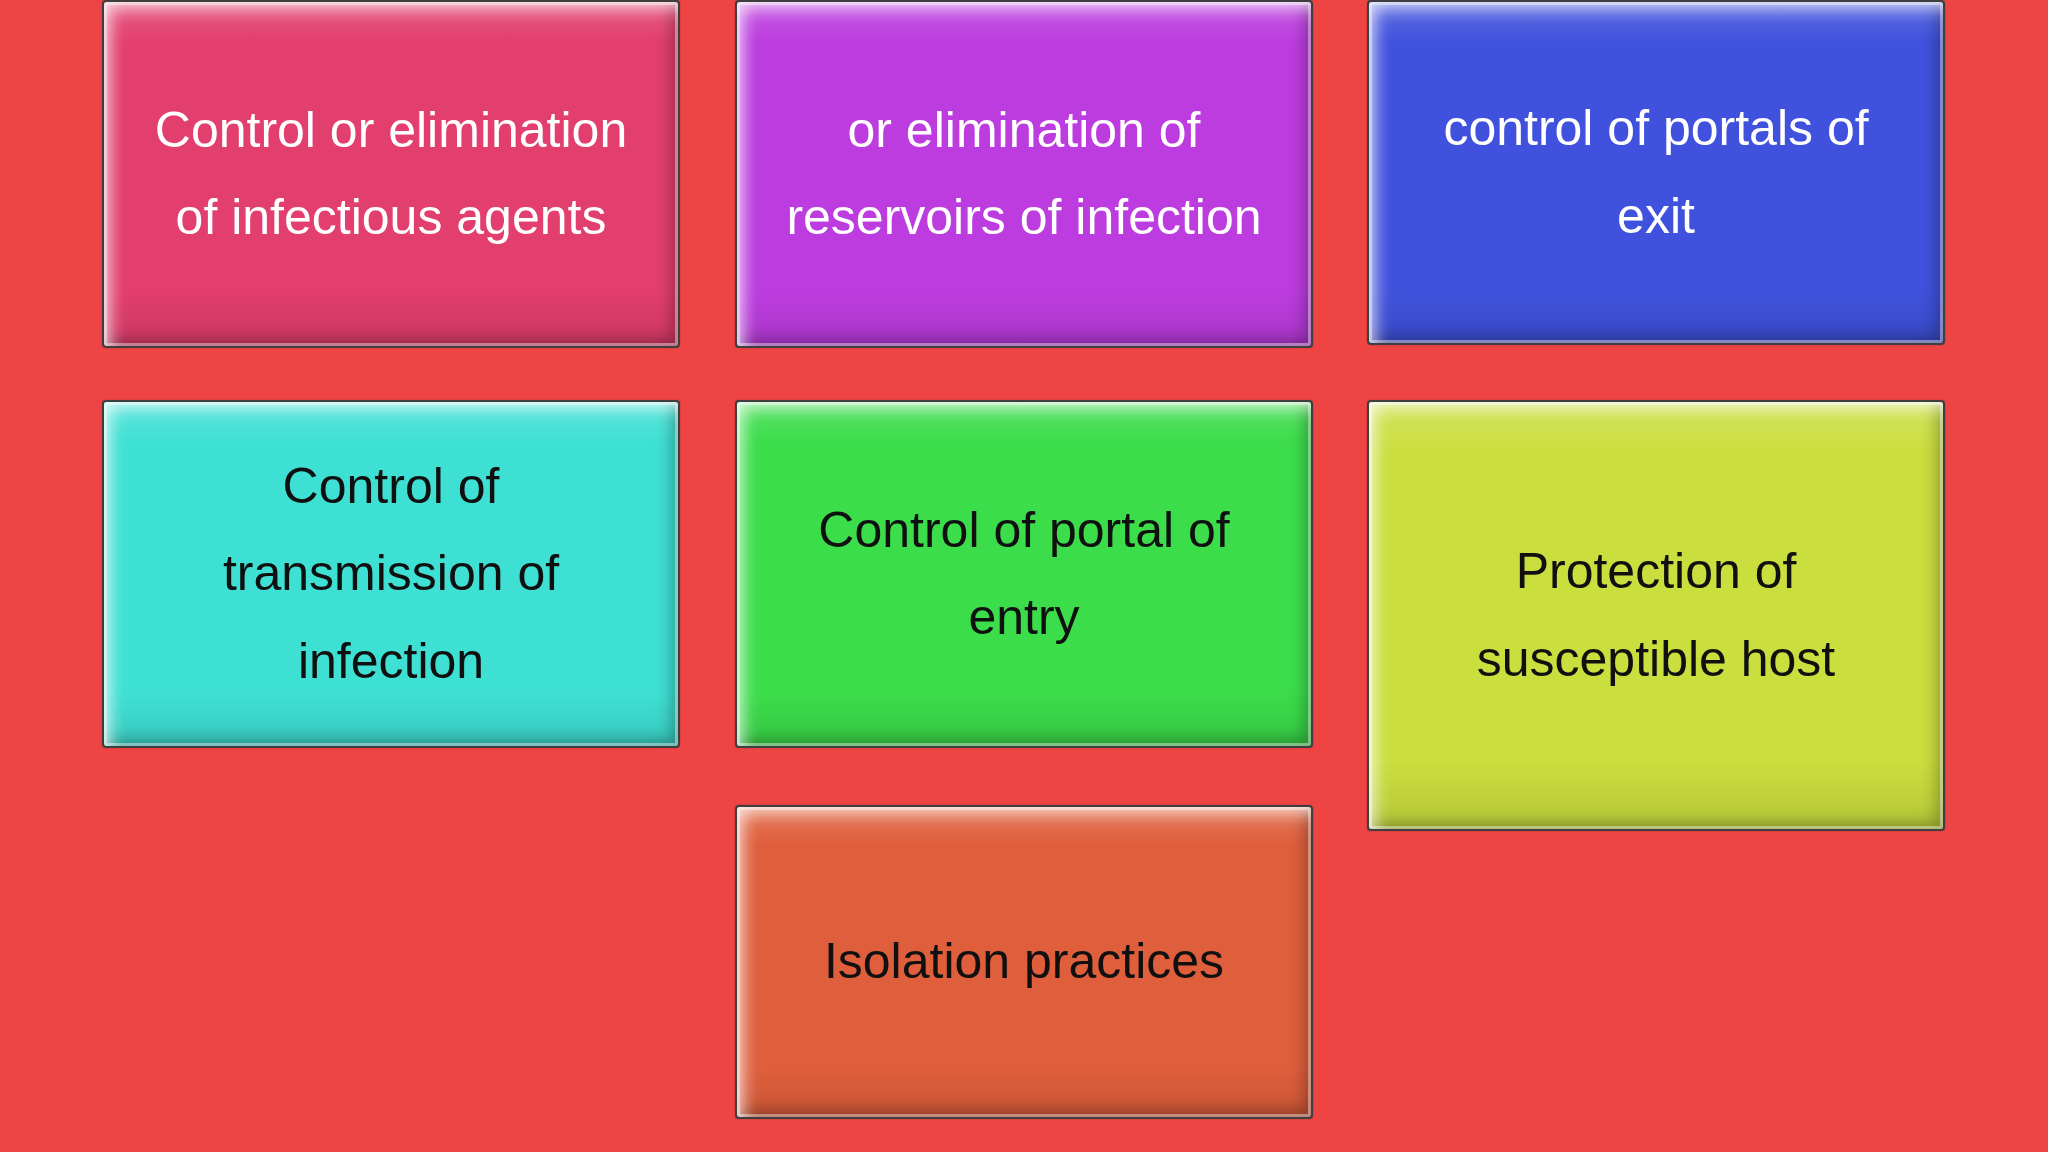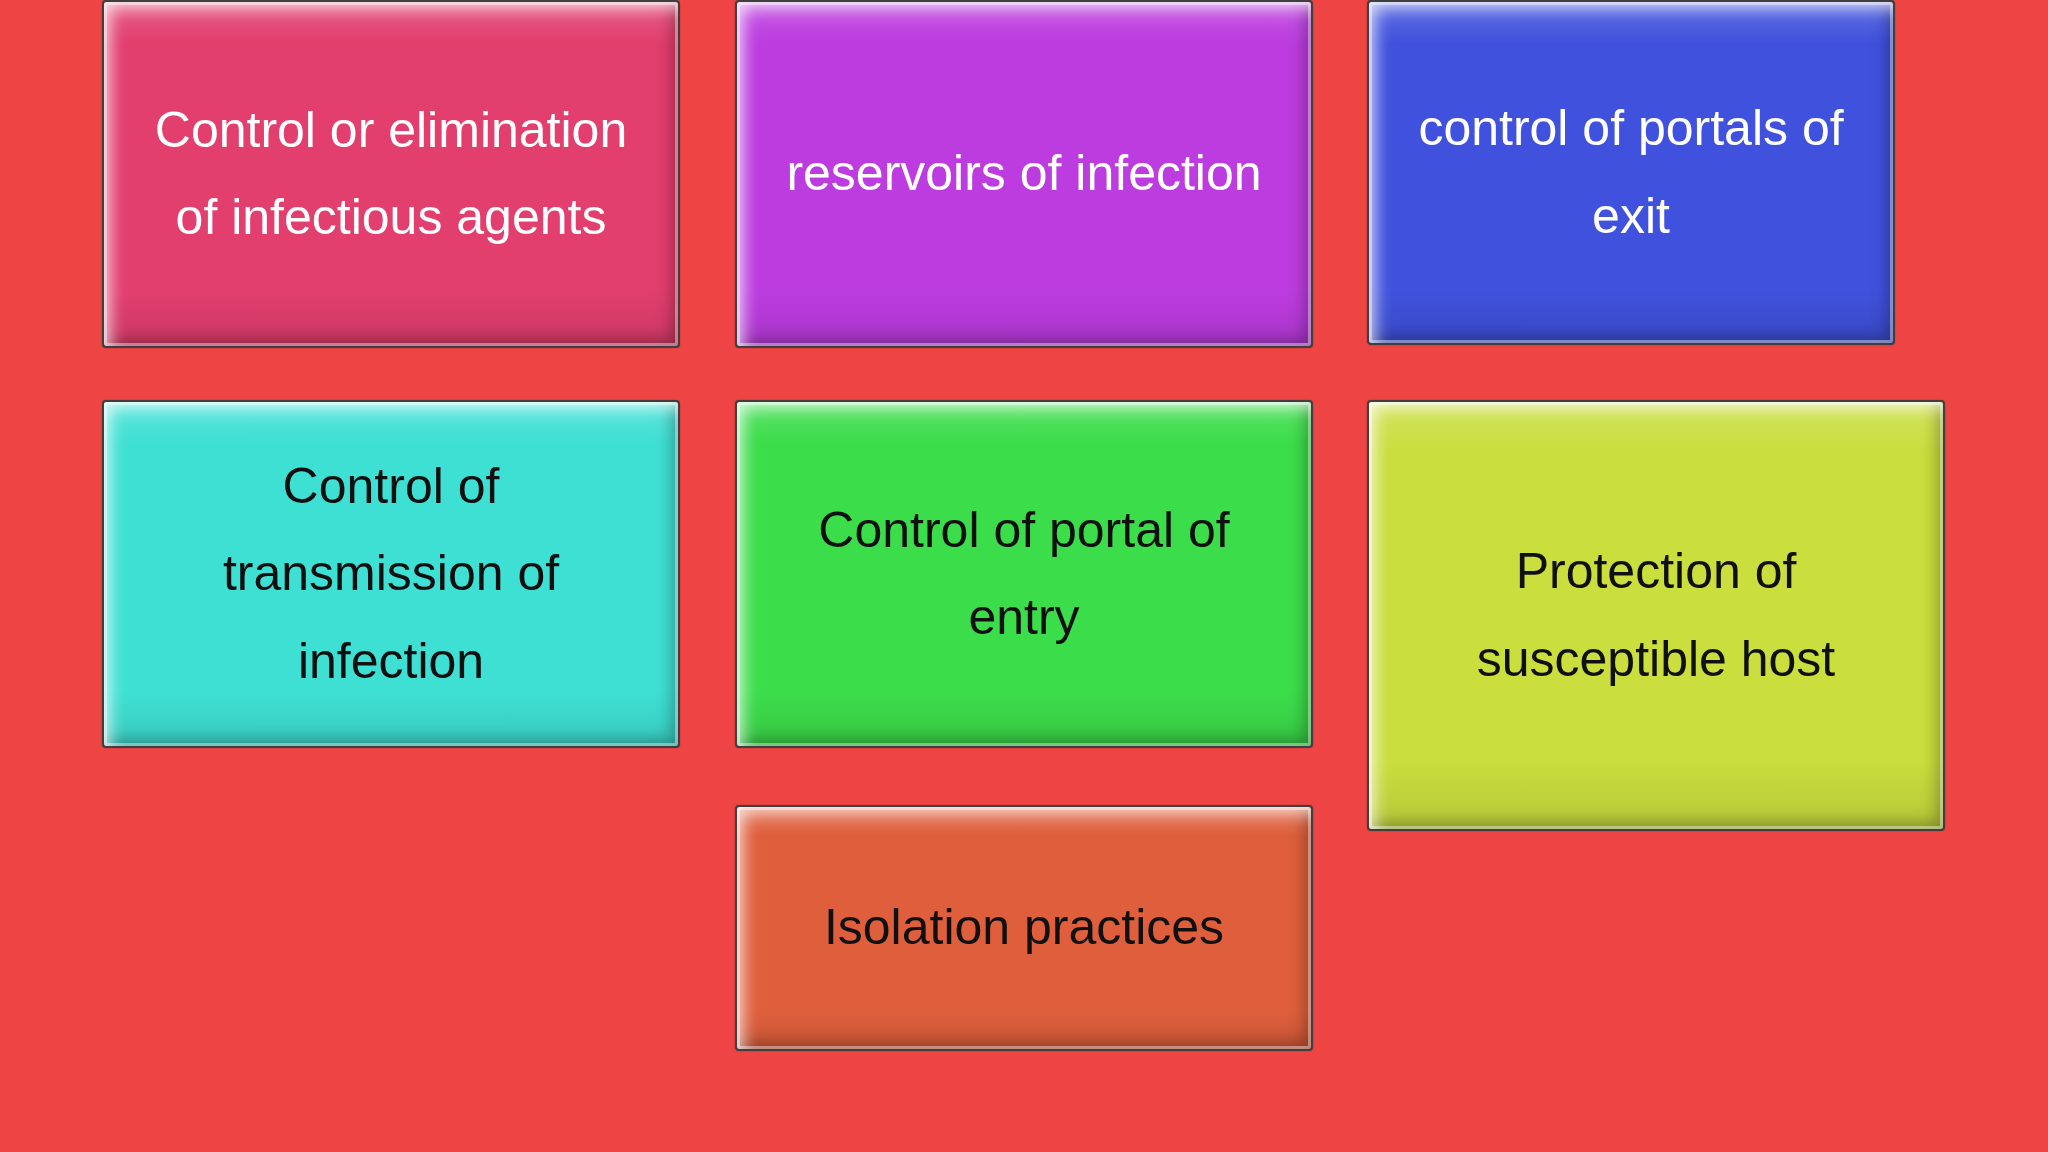--- a/index.html
+++ b/index.html
@@ -41,37 +41,38 @@
       rgba(0,0,0,0.00) 84%,
       rgba(0,0,0,0.10) 100%);
   }
   .box .line {
     display: block;
     white-space: nowrap;
   }
   
   .pos-r1c1 { left: 102px;  top: 0px;   width: 578px; height: 348px; }
   .pos-r1c2 { left: 735px;  top: 0px;   width: 578px; height: 348px; }
-  .pos-r1c3 { left: 1367px; top: 0px;   width: 528px; height: 345px; }
+  .pos-r1c3 { left: 1367px; top: 0px;   width: 578px; height: 345px; }
   .pos-r2c1 { left: 102px;  top: 400px; width: 578px; height: 348px; }
   .pos-r2c2 { left: 735px;  top: 400px; width: 578px; height: 348px; }
   .pos-r2c3 { left: 1367px; top: 400px; width: 578px; height: 431px; }
-  .pos-r3c2 { left: 735px;  top: 805px; width: 578px; height: 246px; }
+  .pos-r3c2 { left: 735px;  top: 805px; width: 578px; height: 314px; }
 </style>
 </head>
 <body>
 
 <div class="canvas">
 
   <div class="box pos-r1c1" style="background-color: rgb(226, 62, 110); color: rgb(255, 255, 255);">
     <span class="line">Control or elimination</span>
     <span class="line">of infectious agents</span>
   </div>
 
   <div class="box pos-r1c2" style="background-color: rgb(188, 60, 223); color: rgb(255, 255, 255);">
+    <span class="line">or elimination of</span>
     <span class="line">reservoirs of infection</span>
   </div>
 
   <div class="box pos-r1c3" style="background-color: rgb(64, 82, 221); color: rgb(255, 255, 255);">
     <span class="line">control of portals of</span>
     <span class="line">exit</span>
   </div>
 
   <div class="box pos-r2c1" style="background-color: rgb(63, 224, 212); color: rgb(16, 16, 16);">
     <span class="line">Control of</span>

